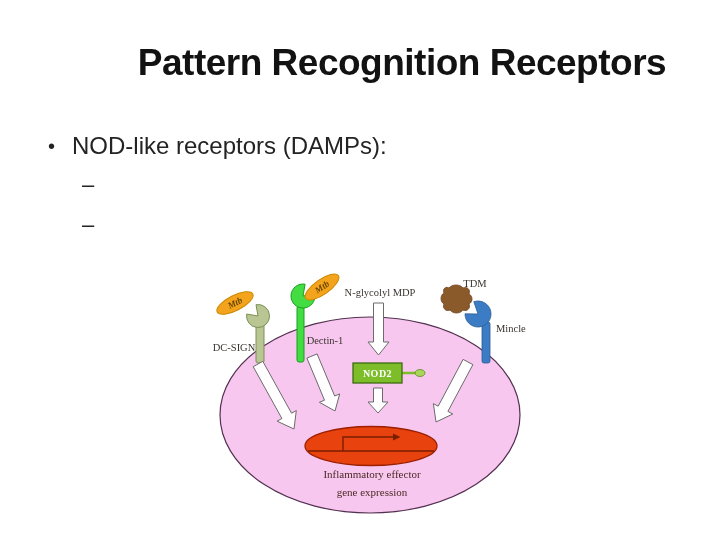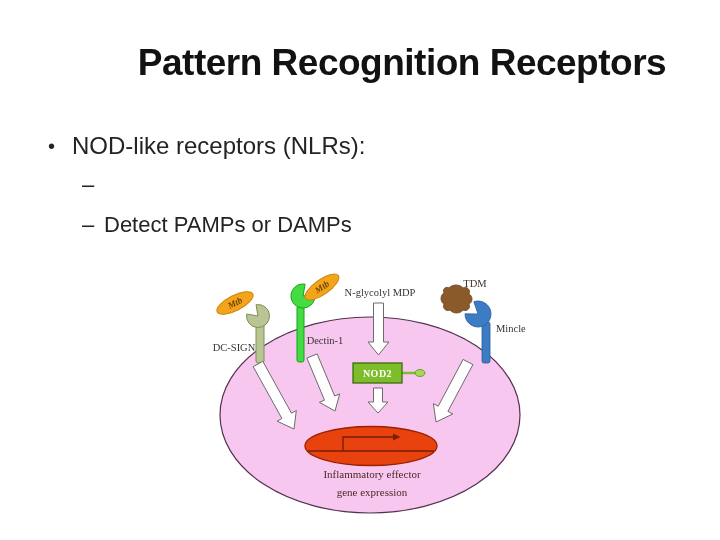--- a/index.html
+++ b/index.html
@@ -29,28 +29,27 @@
 </head>
 <body>
 
 <div class="slide">
 
   <h1 class="slide-title">Pattern Recognition Receptors</h1>
 
   <div class="bullets">
     <div class="b-row b-l1">
       <span class="marker">•</span>
-      <span>NOD-like receptors (NLRs):</span>
+      <span>NOD-like receptors (DAMPs):</span>
     </div>
     <div class="b-row b-l2">
       <span class="marker">–</span>
     </div>
     <div class="b-row b-l2">
       <span class="marker">–</span>
-      <span>Detect PAMPs or DAMPs</span>
     </div>
   </div>
 
   <div class="diagram-wrap">
     <svg width="370" height="290" viewBox="0 0 370 290" xmlns="http://www.w3.org/2000/svg">
 
       <ellipse cx="190" cy="165" rx="150" ry="98" stroke="#533150" stroke-width="1.2" fill="#f8c7f0"></ellipse>
 
       <g stroke="#7d8f55" stroke-width="1" fill="#b9c693">
         <rect x="76" y="68" width="8" height="45" rx="2"></rect>

